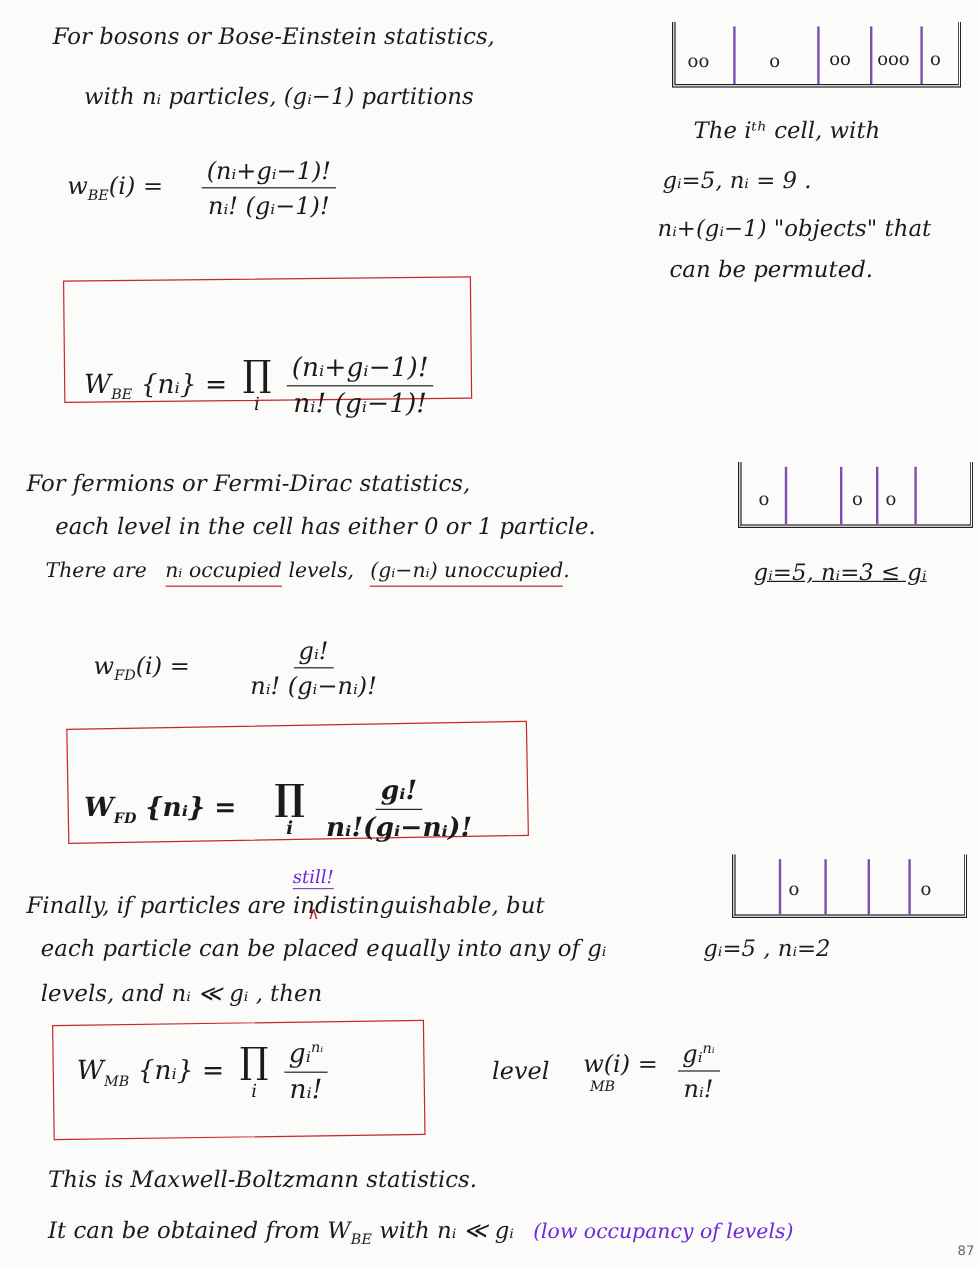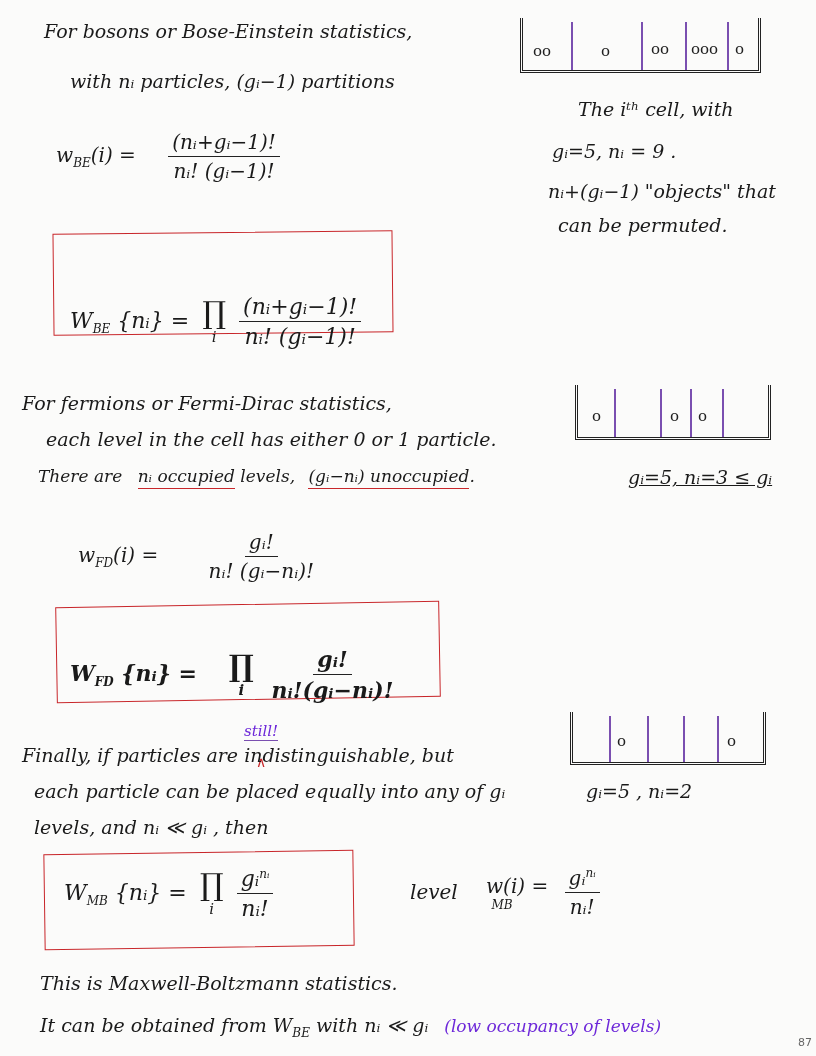--- a/index.html
+++ b/index.html
@@ -15,21 +15,21 @@
   .purple { color: #6d28d9; }
   .red { color: #c8262a; }
   .box-red { position: absolute; border: 1.6px solid #c8262a; }
   .frac { display: inline-flex; flex-direction: column; align-items: center; vertical-align: middle; }
   .frac .num { padding: 0 4px 2px; border-bottom: 1.4px solid #222; }
   .frac .den { padding: 2px 4px 0; }
   .prod { display: inline-flex; flex-direction: column; align-items: center; vertical-align: middle; margin: 0 6px; }
   .prod .sym { font-size: 30px; font-style: normal; line-height: 30px; }
   .prod .sub { font-size: 15px; }
   sub, sup { font-size: 12px; }
-  .cell { position: absolute; border-left: 3px double #222; border-right: 3px double #222; border-bottom: 3px double #222; }
+  .cell { position: absolute; border-left: 3px double #222; border-right: 3px double #222; border-bottom: 3px double #222; margin-left: 40px; }
   .cell .part { position: absolute; top: 4px; bottom: 0; width: 0; border-left: 2px solid #7a4fb0; }
   .cell .ball { position: absolute; font-size: 15px; font-style: normal; color: #222; }
   .underline-red { border-bottom: 1.6px solid #c8262a; padding-bottom: 2px; }
   .page-num { position: absolute; font-size: 11px; color: #666; font-family: "DejaVu Sans", sans-serif; }
 </style>
 </head>
 <body>
 
 <div class="hw t" style="left:44px; top:20px;">For bosons or Bose-Einstein statistics,</div>
 <div class="hw t" style="left:70px; top:70px;">with nᵢ particles, (gᵢ−1) partitions</div>

